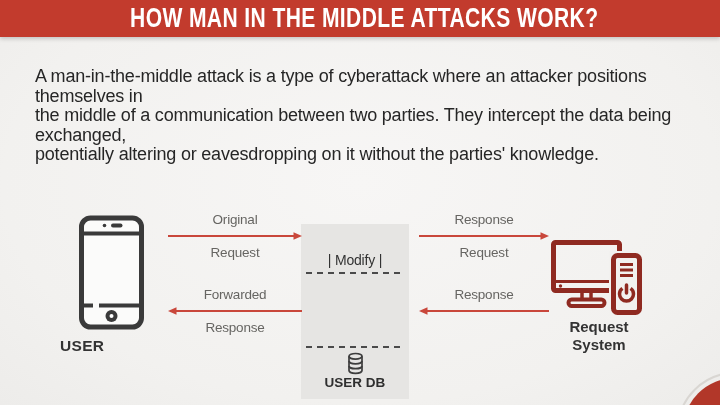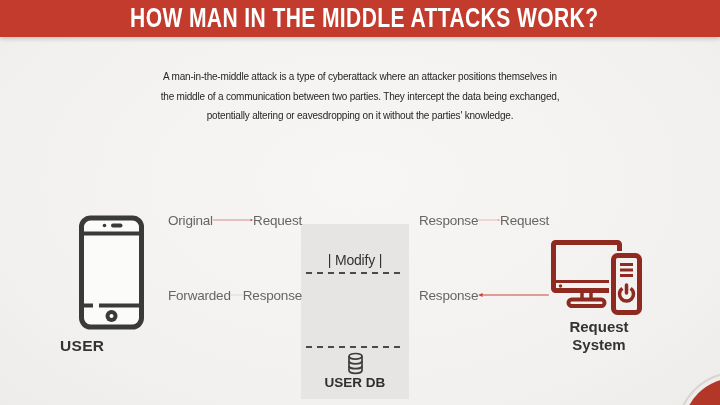--- a/index.html
+++ b/index.html
@@ -21,21 +21,21 @@
     padding-left: 9px;
   }
   .header-title {
     color: #ffffff; font-size: 27px; font-weight: 700; letter-spacing: 0.5px;
     transform: scaleX(0.78); transform-origin: center; white-space: nowrap;
   }
 
   
   .description {
     position: absolute; left: 35px; top: 67px; width: 650px;
-    text-align: center; color: #262626; font-size: 10px; line-height: 19.5px;
+    color: #262626; font-size: 18px; line-height: 19.5px;
     letter-spacing: -0.2px;
   }
 
   
   .mitm-title {
     position: absolute; left: 281px; top: 147px; width: 148px;
     text-align: center; color: #c0392b; font-weight: 700;
     font-size: 14.5px; line-height: 17px; letter-spacing: -0.2px;
   }
 
@@ -68,21 +68,21 @@
     text-align: left; color: #333333; font-weight: 700; font-size: 15.5px; letter-spacing: 0.3px;
   }
   .computer-wrap { position: absolute; left: 551px; top: 238px; }
   .actual-label {
     position: absolute; left: 551px; top: 318px; width: 96px;
     text-align: center; color: #333333; font-weight: 700; font-size: 15px; line-height: 18px;
   }
 
   
   .flow {
-    position: absolute; display: flex; flex-direction: row; align-items: center;
+    position: absolute; display: flex; flex-direction: column; align-items: center;
   }
   .flow-left  { left: 168px; width: 134px; }
   .flow-right { left: 419px; width: 130px; }
   .flow-row-1 { top: 212px; }
   .flow-row-2 { top: 287px; }
   .flow-label {
     color: #666562; font-size: 13.5px; line-height: 16px; height: 16px;
     letter-spacing: -0.2px; text-align: center;
   }
   .flow-arrow { height: 10px; margin: 3px 0 4px 0; display: block; }

